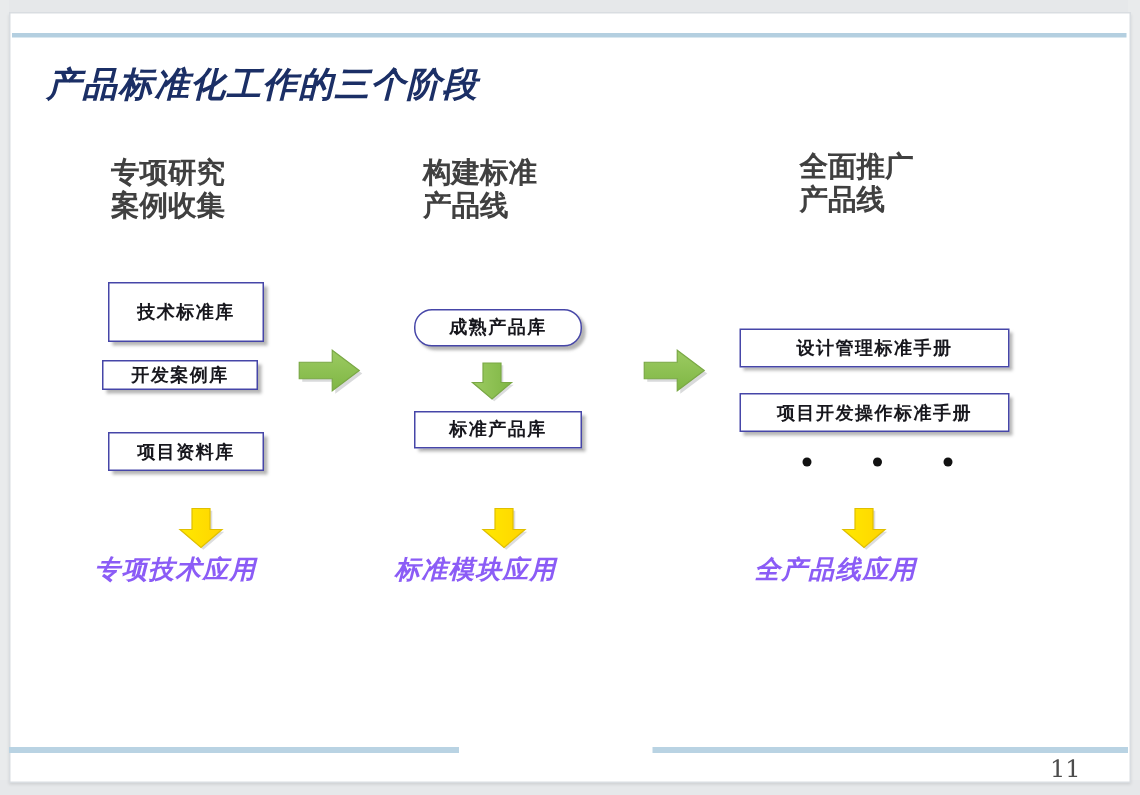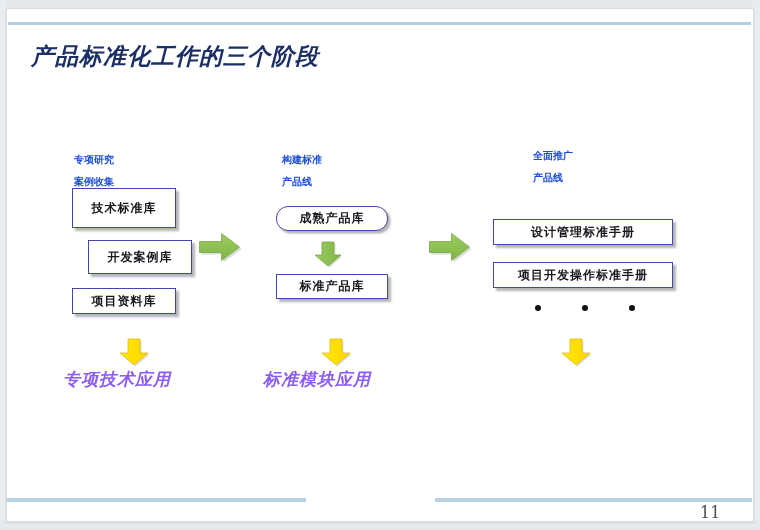--- a/index.html
+++ b/index.html
@@ -92,26 +92,25 @@
     font-style: italic;
     letter-spacing: 1px;
     color: #1b2f66;
     white-space: nowrap;
   }
 
   
   .col-head {
     position: absolute;
     font-family: "DejaVu Serif", serif;
-    font-size: 10px;
+    font-size: 19px;
     font-weight: bold;
-    color: #1d4ed8;
+    color: #404040;
     line-height: 22px;
     white-space: nowrap;
-    margin-top: 45px;
   }
   .col-head .l2 { display:block; }
   #head-1 { left: 74px;  top: 104px; }
   #head-2 { left: 282px; top: 104px; }
   #head-3 { left: 533px; top: 100px; }
 
   
   .pbox {
     position: absolute;
     box-sizing: border-box;
@@ -126,21 +125,21 @@
     font-family: "DejaVu Serif", serif;
     font-size: 12px;
     font-weight: bold;
     color: #17171d;
     letter-spacing: 1px;
     white-space: nowrap;
   }
 
   
   #box-c1-0 { left: 72px; top: 188px; width: 104px; height: 40px; }
-  #box-c1-1 { left: 88px; top: 240px; width: 104px; height: 34px; }
+  #box-c1-1 { left: 68px; top: 240px; width: 104px; height: 20px; }
   #box-c1-2 { left: 72px; top: 288px; width: 104px; height: 26px; }
 
   
   #box-c2-0 { left: 276px; top: 206px; width: 112px; height: 25px; border-radius: 12px; }
   #box-c2-1 { left: 276px; top: 274px; width: 112px; height: 25px; }
 
   
   #box-c3-0 { left: 493px; top: 219px; width: 180px; height: 26px; }
   #box-c3-1 { left: 493px; top: 262px; width: 180px; height: 26px; }
 
@@ -339,19 +338,20 @@
     <svg width="32" height="30" viewBox="0 0 32 30">
       <g transform="translate(1,1)">
         <path d="M9 0 L21 0 L21 14 L29 14 L15 26 L1 14 L9 14 Z" fill="#b9bcbe" transform="translate(1.5,1.5)" opacity="0.5"></path>
         <path d="M9 0 L21 0 L21 14 L29 14 L15 26 L1 14 L9 14 Z" fill="url(#gy1)" stroke="#e0bf00" stroke-width="0.8"></path>
       </g>
     </svg>
   </div>
 
   <div class="outcome" id="outcome-1">专项技术应用</div>
   <div class="outcome" id="outcome-2">标准模块应用</div>
+  <div class="outcome" id="outcome-3">全产品线应用</div>
 
   <div class="rule-bottom-left"></div>
   <div class="rule-bottom-right"></div>
 
   <div class="page-number">11</div>
 
 </div>
 
 </body></html>

